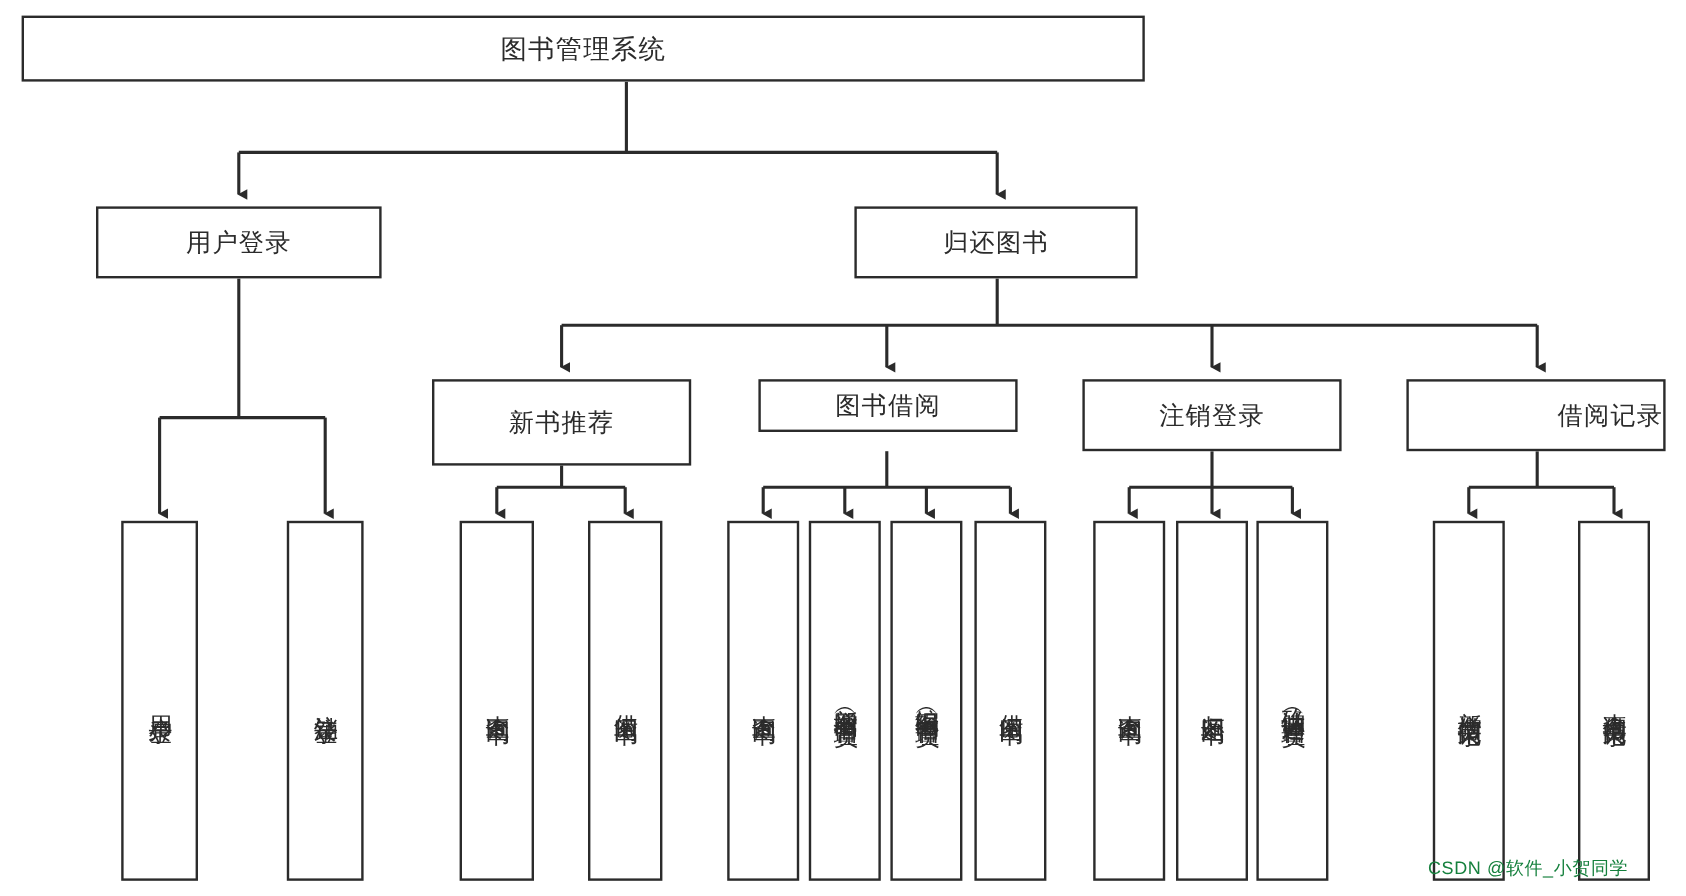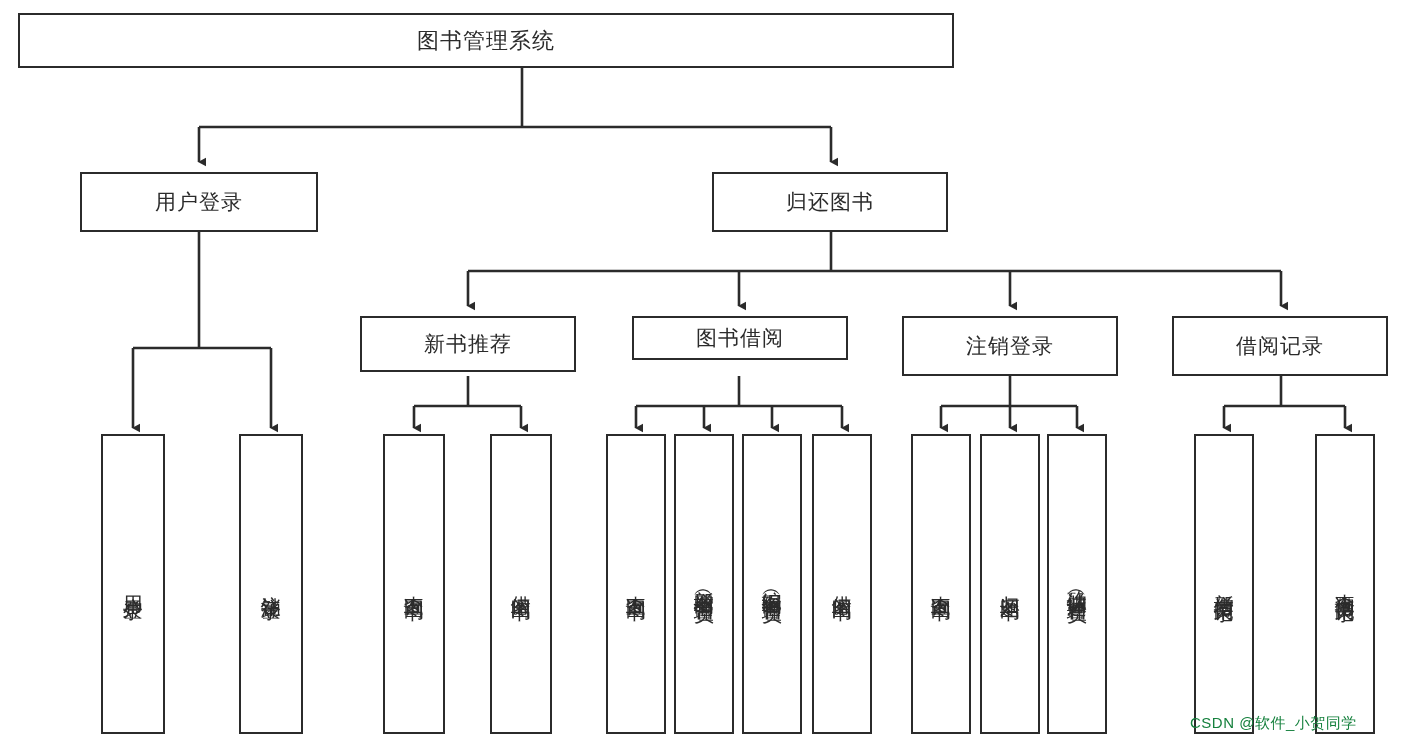--- a/index.html
+++ b/index.html
@@ -120,30 +120,30 @@
     <span>图书管理系统</span>
   </div>
 
   <div class="node horiz" style="left:80px; top:172px; width:238px; height:60px;">
     <span>用户登录</span>
   </div>
   <div class="node horiz" style="left:712px; top:172px; width:236px; height:60px;">
     <span>归还图书</span>
   </div>
 
-  <div class="node horiz" style="left:360px; top:316px; width:216px; height:56px;font-family:Liberation Serif, serif;">
+  <div class="node horiz" style="left:360px; top:316px; width:216px; height:72px;font-family:Liberation Serif, serif;">
     <span>新书推荐</span>
   </div>
   <div class="node horiz" style="left:632px; top:316px; width:216px; height:44px;">
     <span>图书借阅</span>
   </div>
   <div class="node horiz" style="left:902px; top:316px; width:216px; height:60px;">
     <span>注销登录</span>
   </div>
-  <div class="node horiz" style="left:1172px; top:316px; width:216px; height:60px;">
+  <div class="node horiz" style="left:1172px; top:316px; width:216px; height:60px;justify-content:flex-end;">
     <span>借阅记录</span>
   </div>
 
   <div class="node leaf" style="left:101px; top:434px; width:64px; height:300px;">
     <span class="vtext">用户登录</span>
   </div>
   <div class="node leaf" style="left:239px; top:434px; width:64px; height:300px;">
     <span class="vtext">注销登录</span>
   </div>
 

